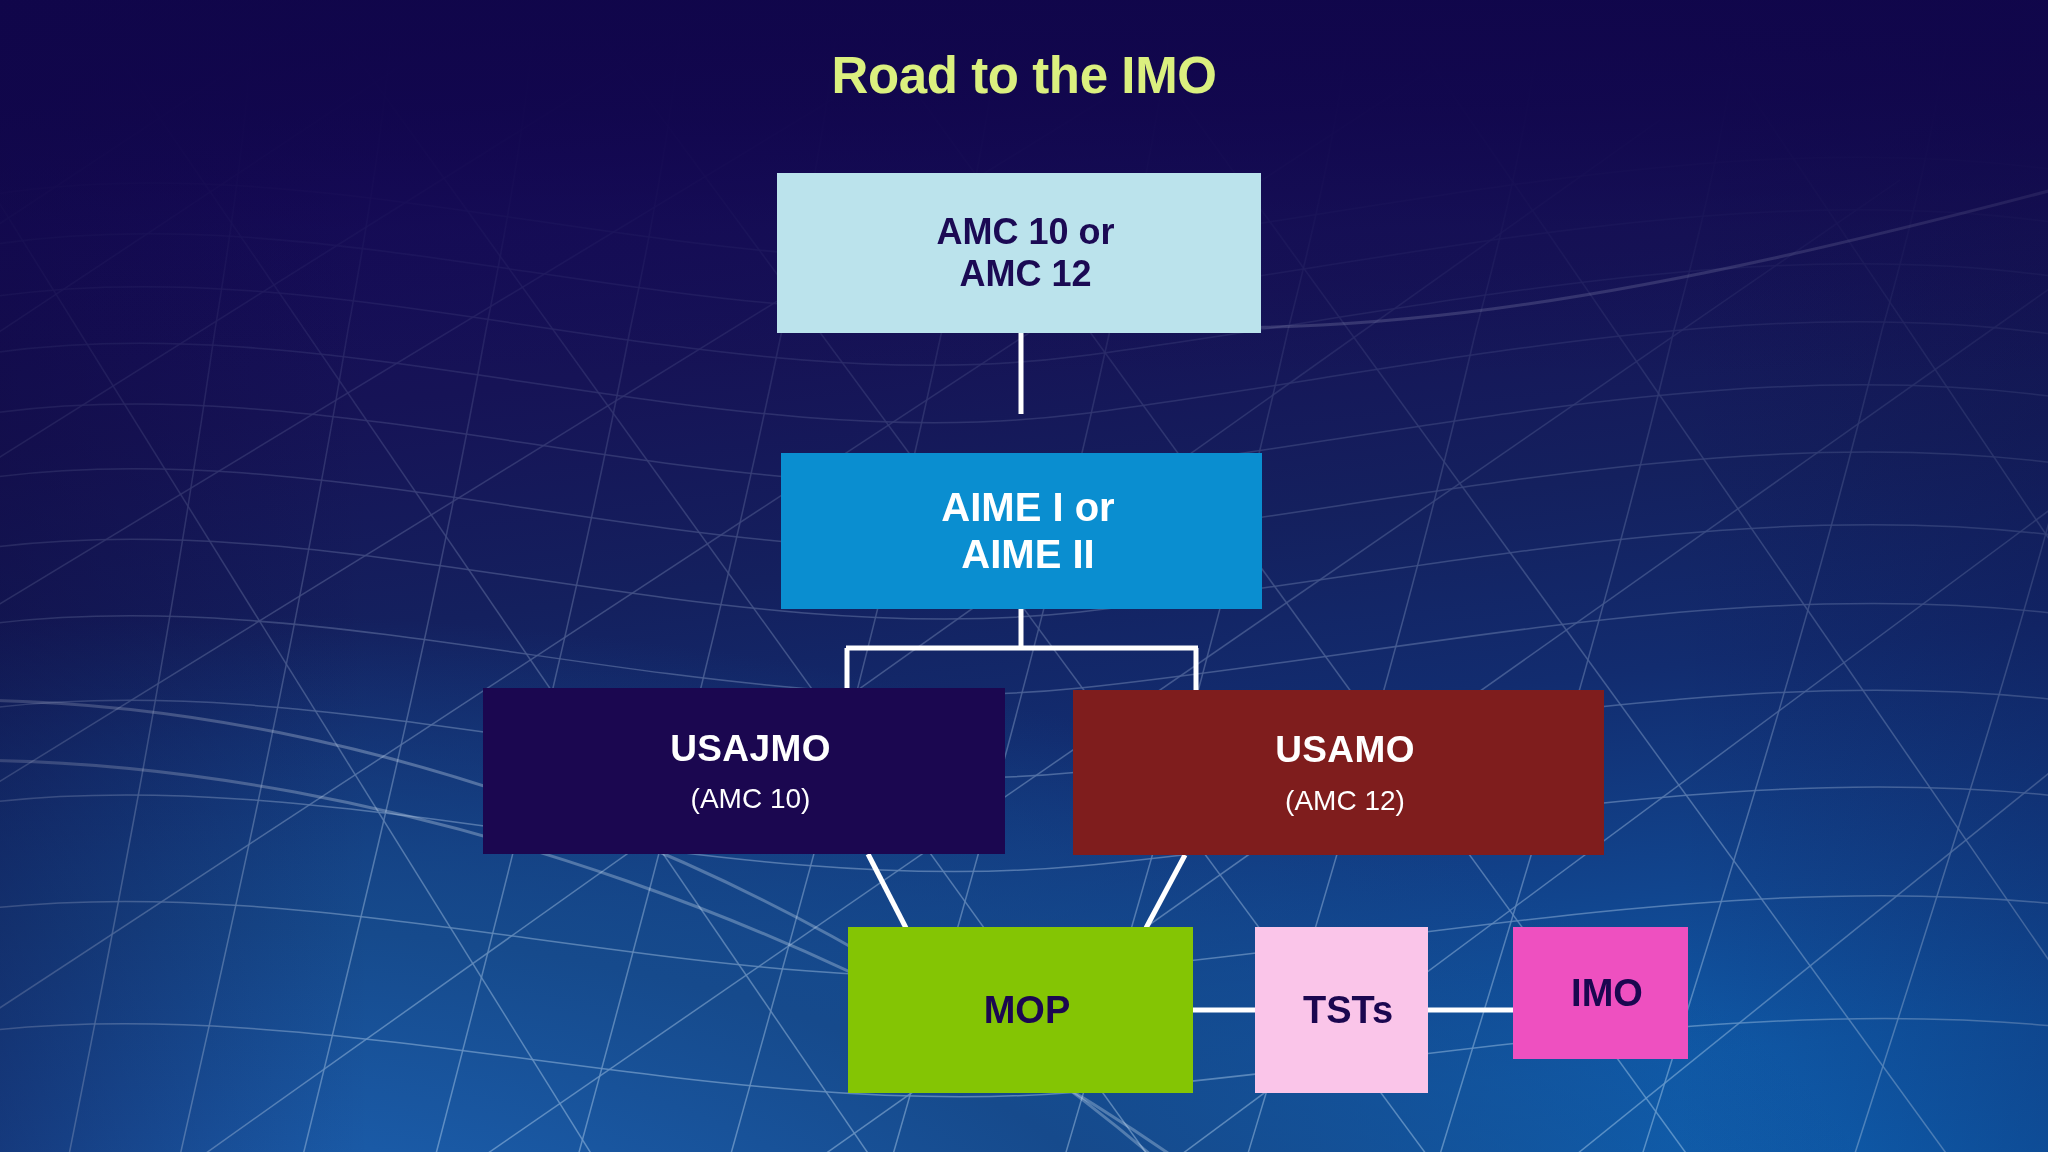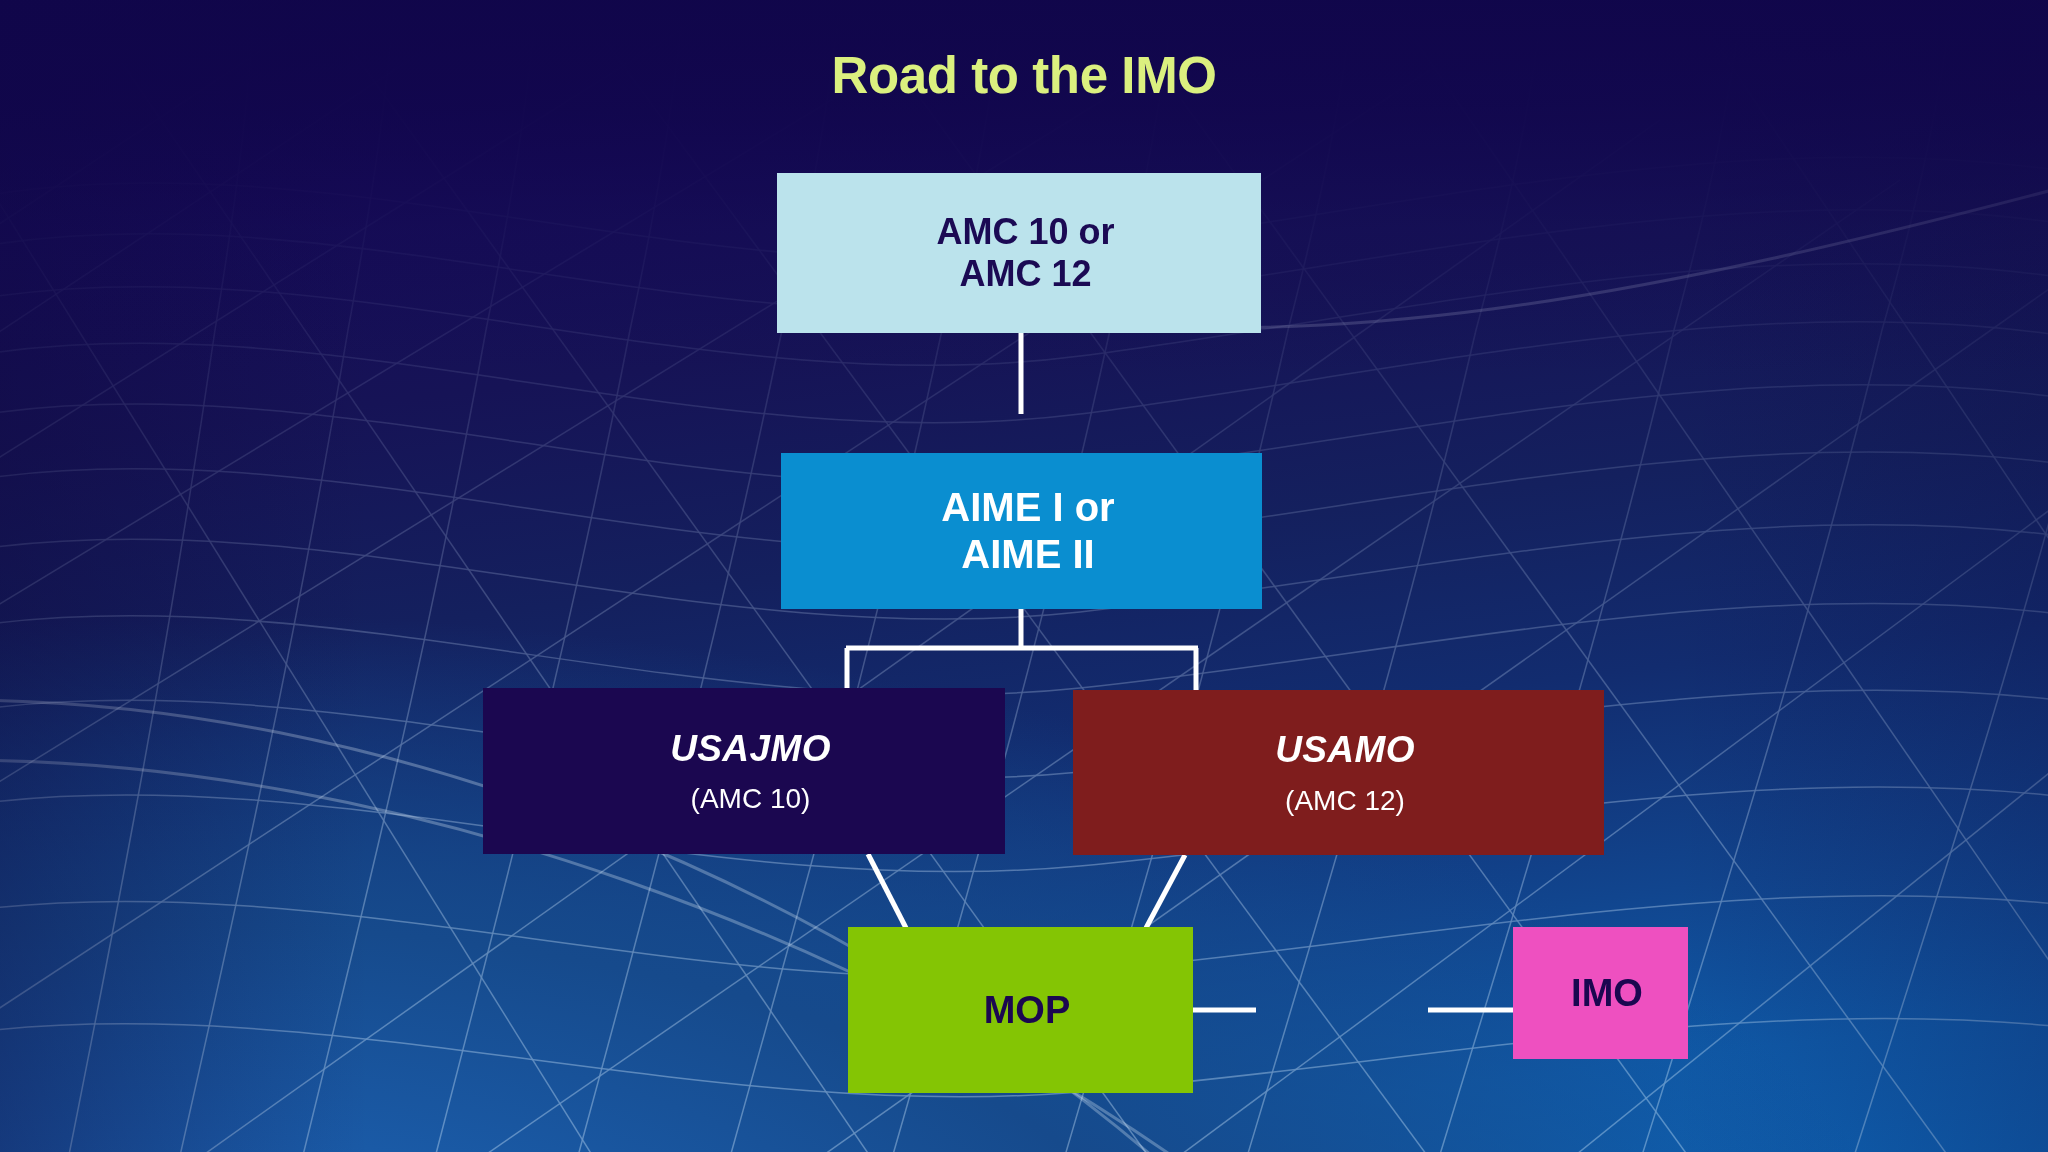--- a/index.html
+++ b/index.html
@@ -78,21 +78,21 @@
     margin-top:40px;
   }
   #node-usajmo {
     left:483px; top:688px; width:522px; height:166px;
     background:#1b0750; color:#ffffff;
   }
   #node-usamo {
     left:1073px; top:690px; width:531px; height:165px;
     background:#7f1d1d; color:#ffffff;
   }
-  #node-usajmo .line1, #node-usamo .line1 { font-size:37px; letter-spacing:.4px;font-style:italic; }
+  #node-usajmo .line1, #node-usamo .line1 { font-size:37px; letter-spacing:.4px; }
   #node-usajmo .sub,  #node-usamo .sub   { font-size:28px; margin-top:12px; }
 
   #node-mop {
     left:848px; top:927px; width:345px; height:166px;
     background:#84c504; color:#1b0750;
     font-size:38px; font-weight:bold;
   }
   #node-tsts {
     left:1255px; top:927px; width:173px; height:166px;
     background:#fac5e9; color:#1b0750;
@@ -224,18 +224,21 @@
 
   <div class="node" id="node-usamo">
     <span class="line1">USAMO</span>
     <span class="sub">(AMC 12)</span>
   </div>
 
   <div class="node" id="node-mop">
     <span class="line1">MOP</span>
   </div>
 
+  <div class="node" id="node-tsts">
+    <span class="line1">TSTs</span>
+  </div>
 
   <div class="node" id="node-imo">
     <span class="line1">IMO</span>
   </div>
 
 </div>
 
 </body></html>

